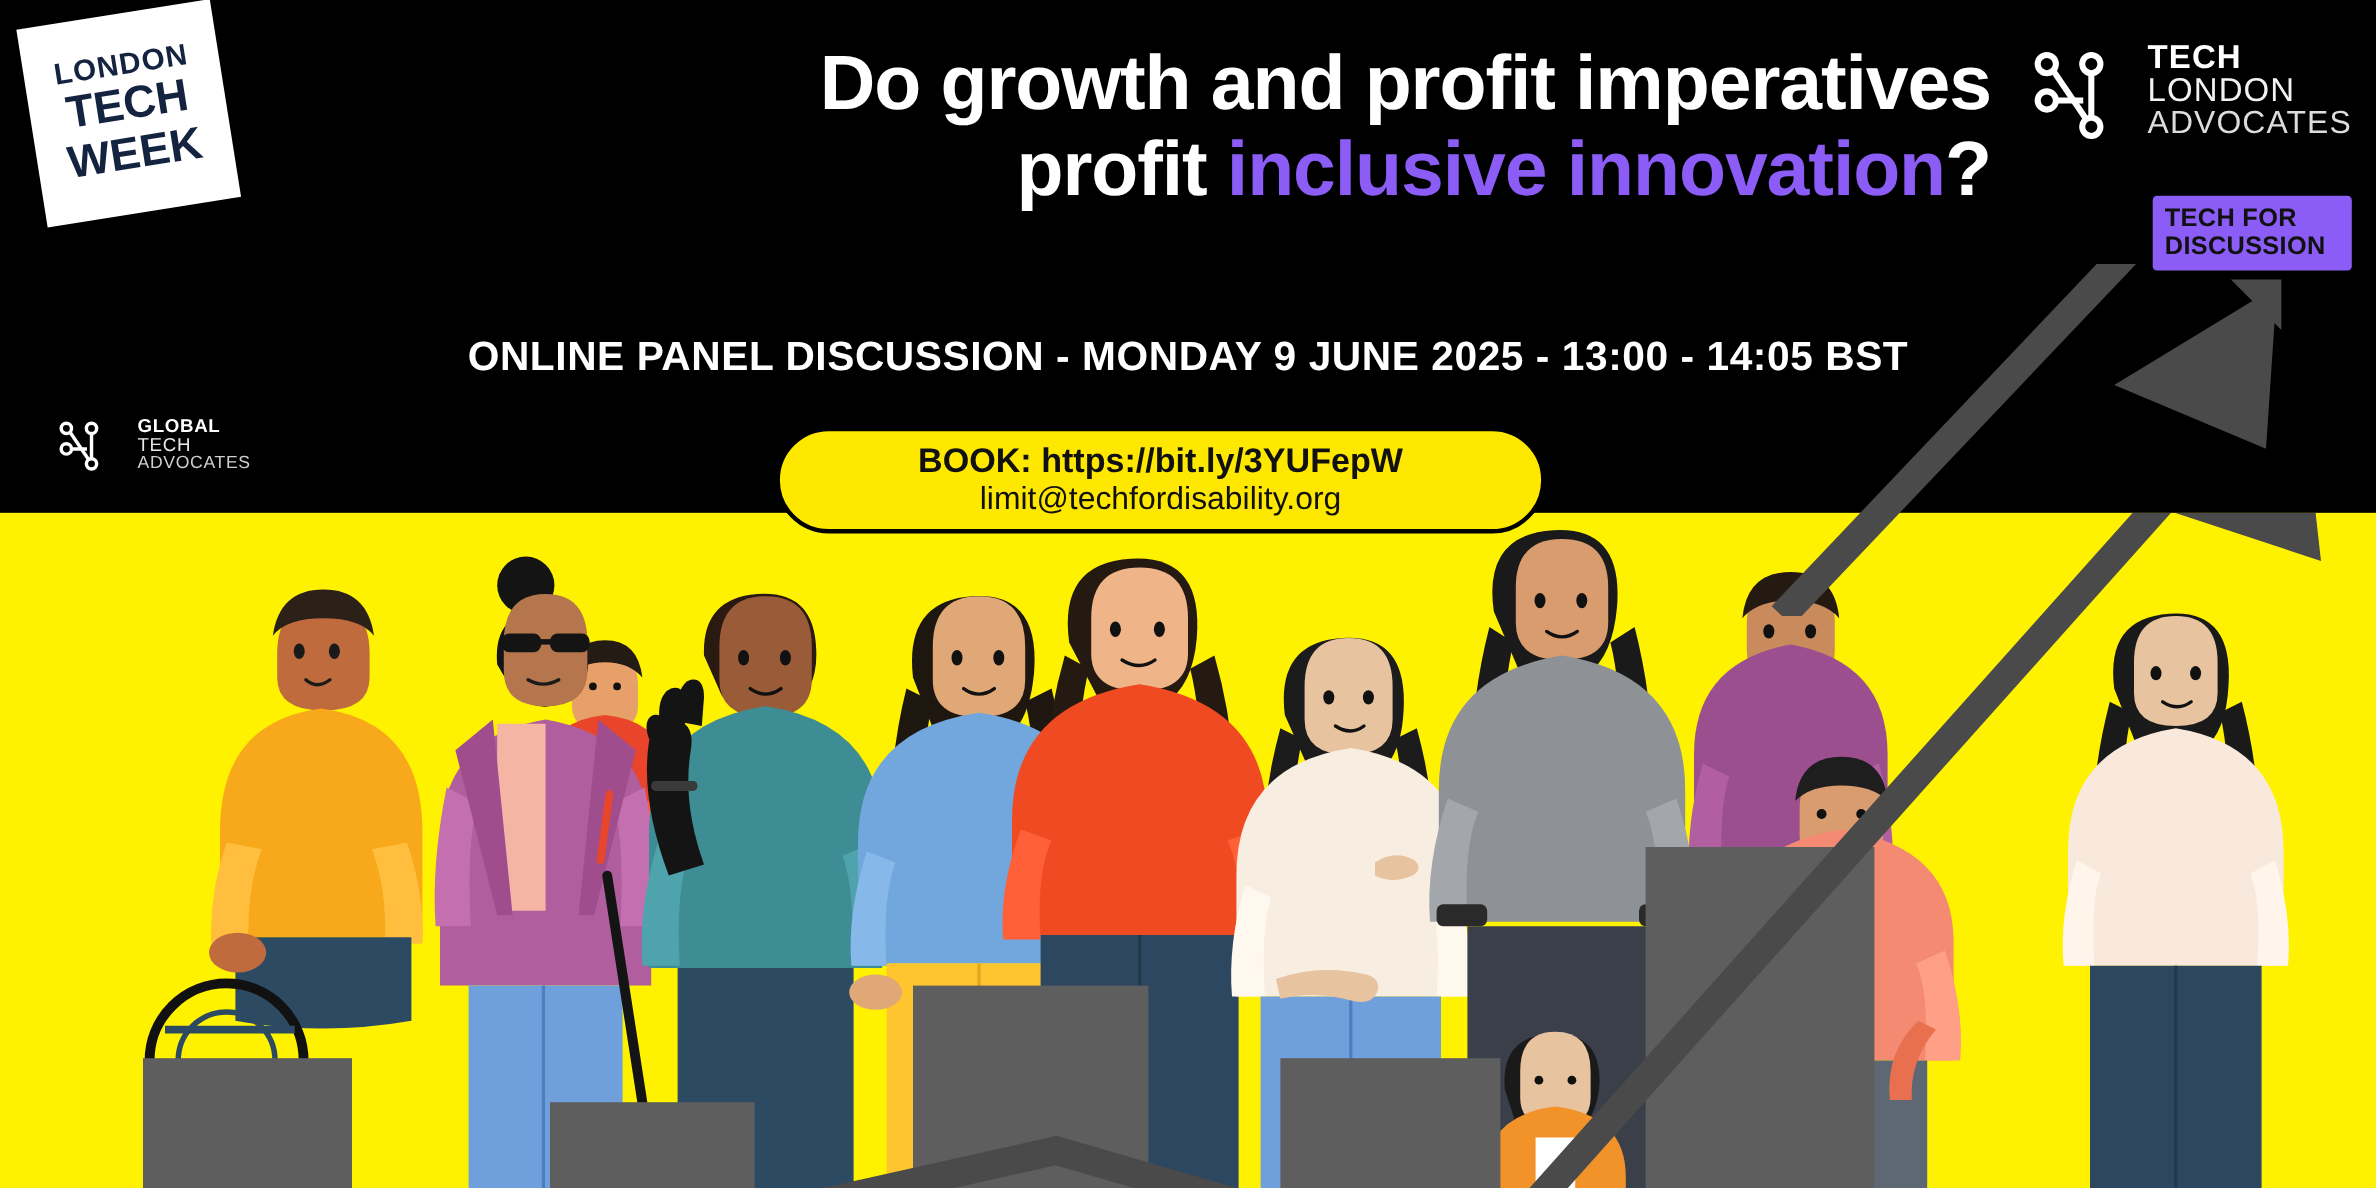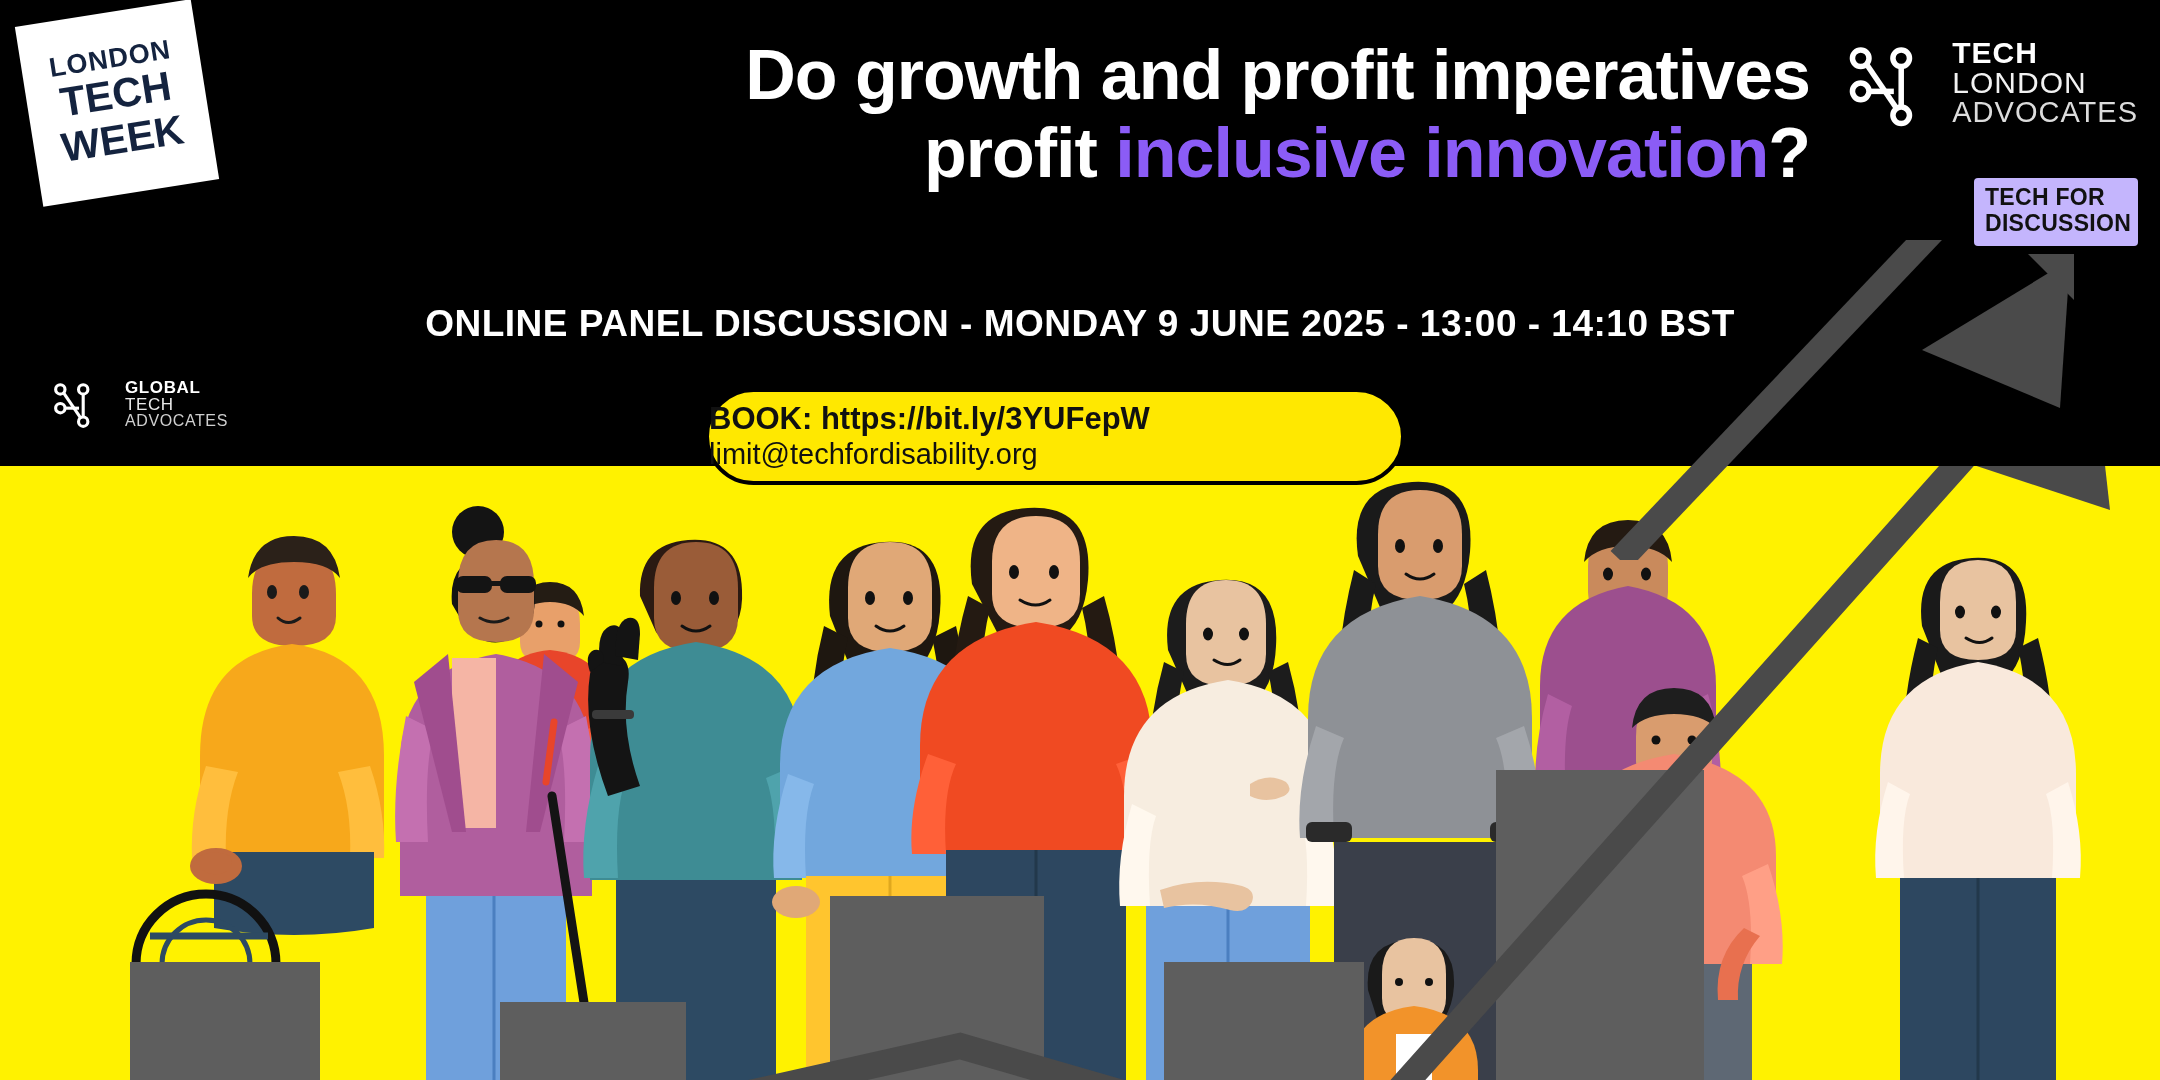--- a/index.html
+++ b/index.html
@@ -24,38 +24,38 @@
   .hl-line { color:#fff; font-weight:bold; font-size:70px; line-height:1.12;
              letter-spacing:-1px; white-space:nowrap; }
   .hl-accent { color:#8b5cf6; }
 
   .subtitle { position:absolute; left:60px; top:303px; width:2040px; text-align:center; z-index:11;
               color:#fff; font-weight:bold; font-size:37px; letter-spacing:0.5px; white-space:nowrap; }
 
   
   .book-pill { position:absolute; left:705px; top:388px; width:700px; height:97px;
                background:#FFE800; border:4px solid #000; border-radius:50px; z-index:20;
-               display:flex; flex-direction:column; align-items:flex-start; justify-content:center; }
+               display:flex; flex-direction:column; align-items:center; justify-content:center; }
   .book-line1 { color:#111; font-weight:bold; font-size:31px; line-height:1.15; }
   .book-line2 { color:#111; font-weight:normal; font-size:29px; line-height:1.2; }
 
   
   .gta { position:absolute; left:52px; top:378px; z-index:12; display:flex; align-items:center; gap:21px; }
   .gta-txt { display:flex; flex-direction:column; line-height:1.0; }
   .gta-t1 { color:#fff; font-weight:bold; font-size:17px; letter-spacing:0.6px; }
   .gta-t2 { color:#e8e8e8; font-weight:normal; font-size:17px; letter-spacing:0.6px; }
   .gta-t3 { color:#cfcfcf; font-weight:normal; font-size:16px; letter-spacing:0.6px; }
 
   
   .tla { position:absolute; right:22px; top:38px; z-index:12; display:flex; align-items:flex-start; gap:14px; }
   .tla-txt { display:flex; flex-direction:column; line-height:1.0; }
   .tla-t1 { color:#fff; font-weight:bold; font-size:30px; letter-spacing:1px; }
   .tla-t2 { color:#f2f2f2; font-weight:normal; font-size:30px; letter-spacing:1px; }
   .tla-t3 { color:#dcdcdc; font-weight:normal; font-size:29px; letter-spacing:1px; }
-  .tfd-badge { position:absolute; right:22px; top:178px; width:164px; background:#c4b5fd;
+  .tfd-badge { position:absolute; right:22px; top:178px; width:181px; background:#8b5cf6;
                border-radius:4px; padding:7px 11px 9px 11px; z-index:13; }
   .tfd-l { color:#111; font-weight:bold; font-size:23px; line-height:1.12; letter-spacing:0.3px; }
 
   
   .illus { position:absolute; left:0; top:466px; width:2160px; height:614px; background:#FFF200; z-index:1; overflow:hidden; }
   .illus svg { display:block; width:2160px; height:614px; }
 </style>
 </head>
 <body>
 
@@ -286,21 +286,21 @@
     <div class="ltw-l1">LONDON</div>
     <div class="ltw-l2">TECH</div>
     <div class="ltw-l3">WEEK</div>
   </div>
 
   <div class="headline">
     <div class="hl-line">Do growth and profit imperatives</div>
     <div class="hl-line"><span>profit </span><span class="hl-accent">inclusive innovation</span><span>?</span></div>
   </div>
 
-  <div class="subtitle">ONLINE PANEL DISCUSSION - MONDAY 9 JUNE 2025  -  13:00 - 14:10 BST</div>
+  <div class="subtitle">ONLINE PANEL DISCUSSION - MONDAY 9 JUNE 2025  -  13:00 - 14:05 BST</div>
 
   <div class="gta">
     <svg width="52" height="52" viewBox="0 0 100 100">
       <circle cx="16" cy="22" r="9" fill="none" stroke="#fff" stroke-width="6"></circle>
       <circle cx="60" cy="22" r="9" fill="none" stroke="#fff" stroke-width="6"></circle>
       <circle cx="16" cy="58" r="9" fill="none" stroke="#fff" stroke-width="6"></circle>
       <circle cx="60" cy="84" r="9" fill="none" stroke="#fff" stroke-width="6"></circle>
       <path d="M22 28 L56 78" stroke="#fff" stroke-width="6" fill="none"></path>
       <path d="M25 58 L52 58" stroke="#fff" stroke-width="6" fill="none"></path>
       <path d="M60 31 L60 75" stroke="#fff" stroke-width="6" fill="none"></path>

